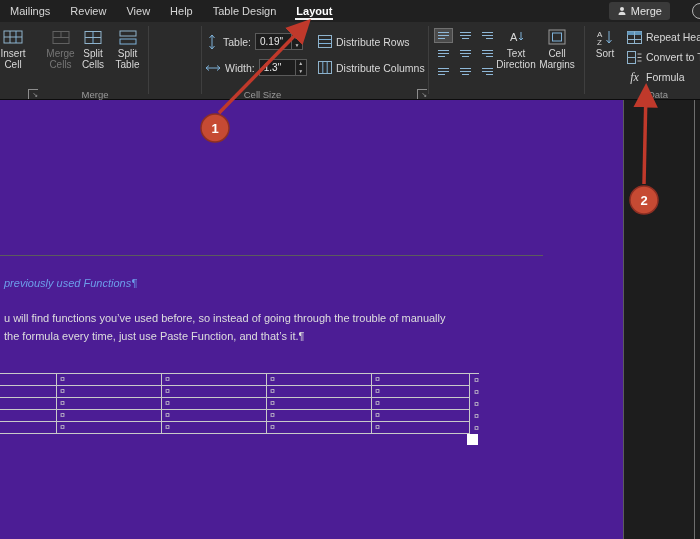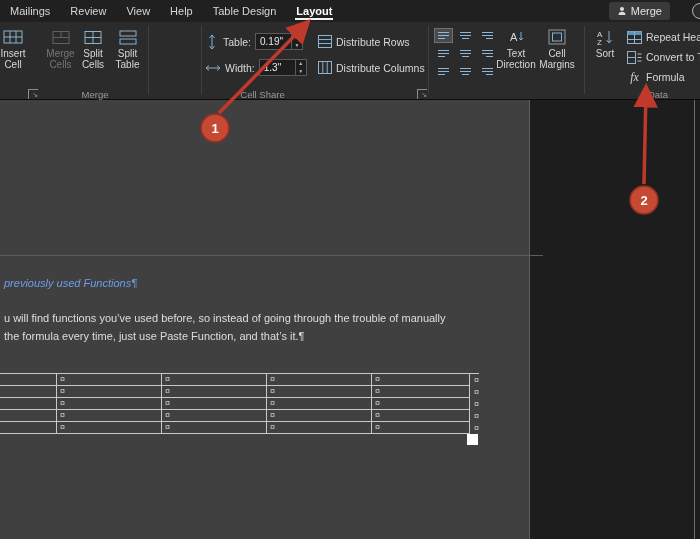--- a/index.html
+++ b/index.html
@@ -39,21 +39,21 @@
     grid-auto-rows:15px;gap:3px}
   .abtn{border:1px solid transparent;display:flex;flex-direction:column;padding:2px 3px}
   .abtn.sel{background:#4a4a4a;border-color:#707070}
   .abtn i{display:block;height:1.5px;background:#8fb8d8;margin:0.8px 0}
   .smbtn{position:absolute;left:627px;display:flex;align-items:center;gap:4px;color:#d8d8d8;
     font-size:10.5px;white-space:nowrap;height:18px}
   .fx{font-family:"Liberation Serif",serif;font-style:italic;font-size:12px;color:#d6d6d6;width:15px;text-align:center}
 
   
   .docarea{position:absolute;top:100px;left:0;width:700px;height:439px;background:#1d1d1d}
-  .page{position:absolute;left:0;top:0;width:530px;height:439px;background:#404040;
+  .page{position:absolute;left:0;top:0;width:624px;height:439px;background:#4c1d95;
     border-right:1px solid #5c5c5c}
   .pagebreak{position:absolute;left:0;top:155px;width:543px;height:1px;background:#5c5c5c}
   .vline2{position:absolute;left:694px;top:0;width:1px;height:439px;background:#6e6e6e}
   .doc-heading{position:absolute;left:4px;top:177px;font-style:italic;color:#6d9eeb;font-size:11px}
   .doc-line{position:absolute;left:4px;color:#dedede;font-size:11px;white-space:nowrap}
   .dtable{position:absolute;left:0;top:273px;border-top:1px solid #c9c9c9;display:inline-block}
   .trow{display:flex;height:12px}
   .tcell{border-right:1px solid #c9c9c9;border-bottom:1px solid #c9c9c9;font-size:9px;
     color:#cfcfcf;line-height:11px;padding-left:3px;overflow:hidden}
   .eor{font-size:9px;color:#cfcfcf;line-height:12px;padding-left:4px}
@@ -176,21 +176,21 @@
     <span>Distribute Rows</span>
   </div>
   <div class="csrow" style="left:318px;top:39px">
     <svg width="14" height="13">
         <rect x="0.5" y="0.5" width="13" height="12" fill="none" stroke="#8fb3cc"></rect>
         <line x1="4.8" y1="0.5" x2="4.8" y2="12.5" stroke="#7fb2d9"></line>
         <line x1="9.2" y1="0.5" x2="9.2" y2="12.5" stroke="#7fb2d9"></line>
       </svg>
     <span>Distribute Columns</span>
   </div>
-  <div class="glabel" style="left:205px;width:115px">Cell Share</div>
+  <div class="glabel" style="left:205px;width:115px">Cell Size</div>
   <div class="launcher" style="left:417px">↘</div>
 
   <div class="sep" style="left:428px"></div>
 
   <div class="agrid" id="align-grid">
       <div class="abtn sel" style="justify-content: flex-start; align-items: flex-start;">
         <i style="width: 11px;"></i>
         <i style="width: 11px;"></i>
         <i style="width: 7px;"></i>
       </div>

